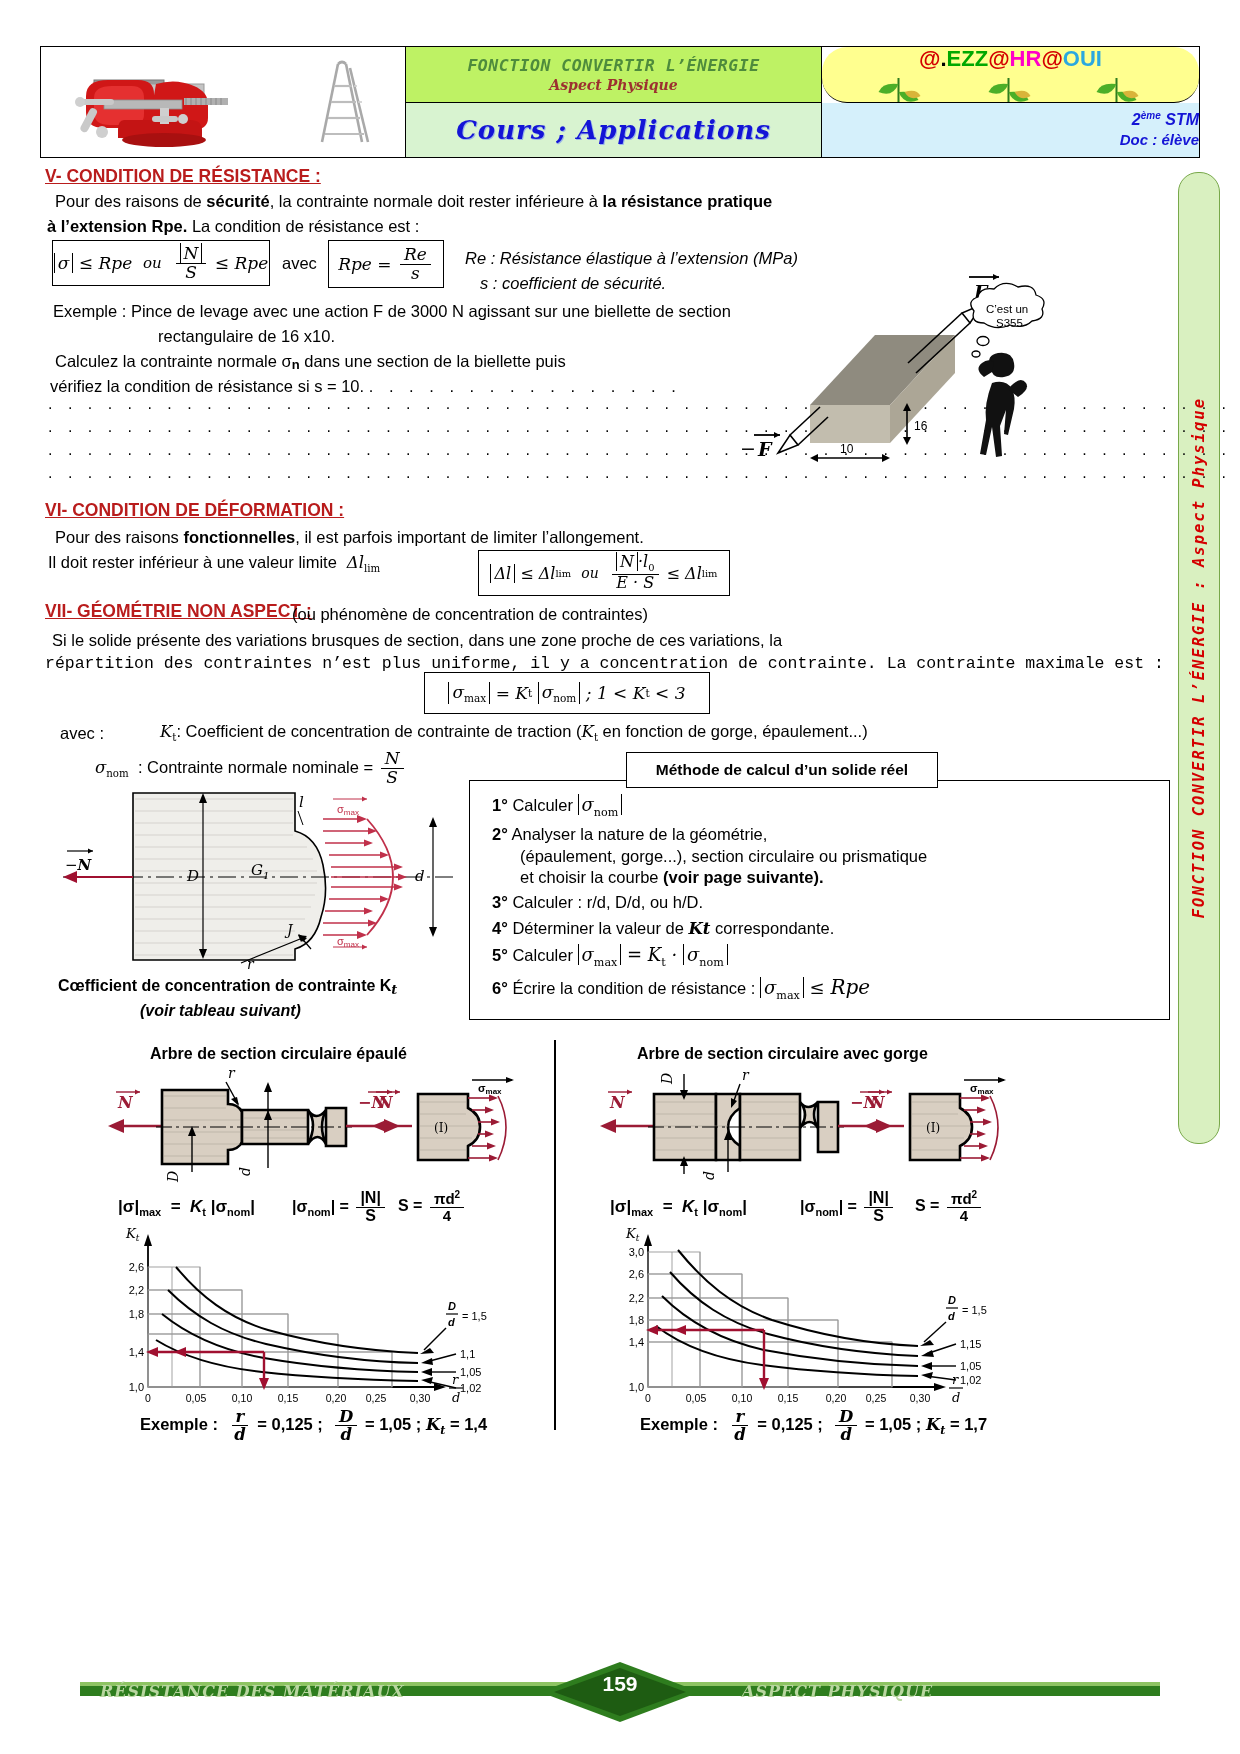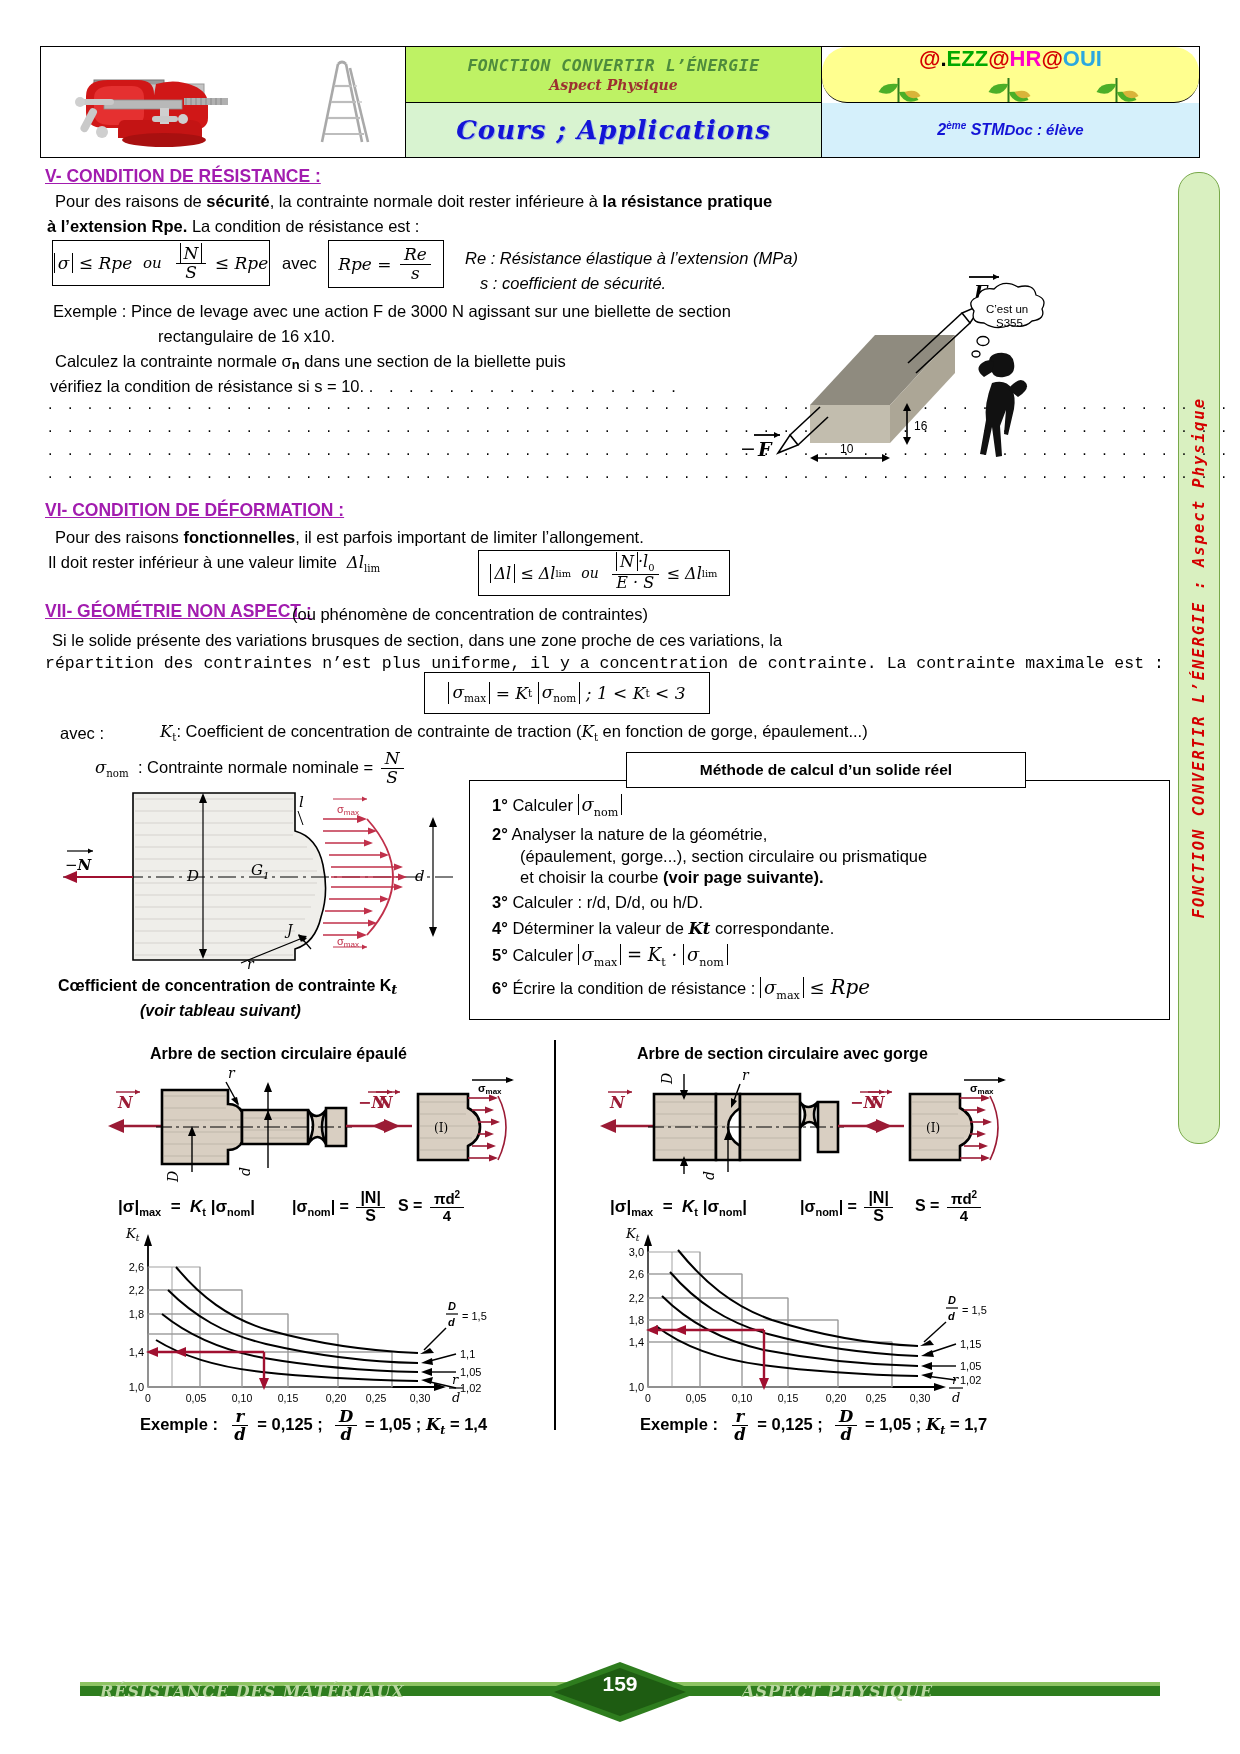--- a/index.html
+++ b/index.html
@@ -30,57 +30,57 @@
   .hdr-brand{background:#ffff8f;flex:0 0 56px;border-bottom:1.5px solid #000;
              position:relative;box-sizing:border-box;overflow:hidden;border-radius:25px;}
   .brand-txt{position:absolute;top:-1px;left:0;width:100%;text-align:center;
              font-weight:bold;font-size:22px;letter-spacing:0px;white-space:nowrap;}
   .brand-txt .at{color:#d40000;}
   .brand-txt .ezz{color:#00a800;}
   .brand-txt .hr{color:#ff00c8;}
   .brand-txt .oui{color:#2aa8e0;}
   .brand-txt .dot{color:#000;}
   .flowers{position:absolute;bottom:-2px;left:0;width:100%;height:30px;}
-  .hdr-stm{background:#d5f0fb;flex:1;display:flex;
-           align-items:center;justify-content:center;line-height:1.25;}
+  .hdr-stm{background:#d5f0fb;flex:1;display:flex;flex-direction:column;
+           align-items:flex-end;justify-content:center;line-height:1.25;}
   .hdr-stm .l1{font-weight:bold;font-style:italic;font-size:16px;color:#1414d6;}
   .hdr-stm .l1 sup{font-size:10px;}
   .hdr-stm .l2{font-weight:bold;font-style:italic;font-size:15px;color:#1414d6;}
 
   
   .sidetab{position:absolute;right:20px;top:172px;width:40px;height:970px;
      background:#d9f0c0;border:1px solid #78a84a;border-radius:20px;
      display:flex;align-items:center;justify-content:center;}
   .sidetab span{writing-mode:vertical-rl;transform:rotate(180deg);
      font-family:"DejaVu Sans Mono",monospace;font-weight:bold;font-style:italic;
      font-size:15.5px;color:#d40000;letter-spacing:2px;white-space:nowrap;}
 
   
-  .sec-h{position:absolute;font-weight:bold;font-size:17.5px;color:#a21caf;
+  .sec-h{position:absolute;font-weight:bold;font-size:17.5px;color:#b91c1c;
          text-decoration:underline;white-space:nowrap;}
   .txt{position:absolute;font-size:16.5px;color:#000;line-height:1.35;}
   .txt b{font-weight:bold;}
   .dots{position:absolute;font-size:16px;letter-spacing:5.5px;color:#000;white-space:nowrap;}
 
   
   .fbox{position:absolute;border:1.5px solid #000;box-sizing:border-box;
         display:flex;align-items:center;justify-content:center;
         font-family:"DejaVu Serif",serif;font-style:italic;background:#fff;}
   .frac{display:inline-flex;flex-direction:column;align-items:center;
         vertical-align:middle;margin:0 3px;line-height:1.05;}
   .frac .num{border-bottom:1.3px solid #000;padding:0 4px;}
   .frac .den{padding:0 4px;}
   .abs{border-left:1.3px solid #000;border-right:1.3px solid #000;padding:0 3px;}
   sub.sm{font-size:.62em;font-style:normal;}
 
   
   .illus{position:absolute;left:740px;top:255px;width:330px;height:240px;}
 
   
-  .mtitle{position:absolute;left:626px;top:752px;width:400px;height:36px;
+  .mtitle{position:absolute;left:626px;top:752px;width:312px;height:36px;
      border:1.6px solid #000;background:#fff;box-sizing:border-box;
      display:flex;align-items:center;justify-content:center;
      font-weight:bold;font-size:15.5px;z-index:3;}
   .mbody{position:absolute;left:469px;top:780px;width:701px;height:240px;
      border:1.8px solid #000;background:#fff;box-sizing:border-box;padding:12px 0 0 22px;z-index:2;}
   .mstep{font-size:16.5px;margin-bottom:4px;line-height:1.3;}
   .mstep b{font-weight:bold;}
 
   
   .cdiag{position:absolute;left:55px;top:785px;width:410px;height:185px;}

